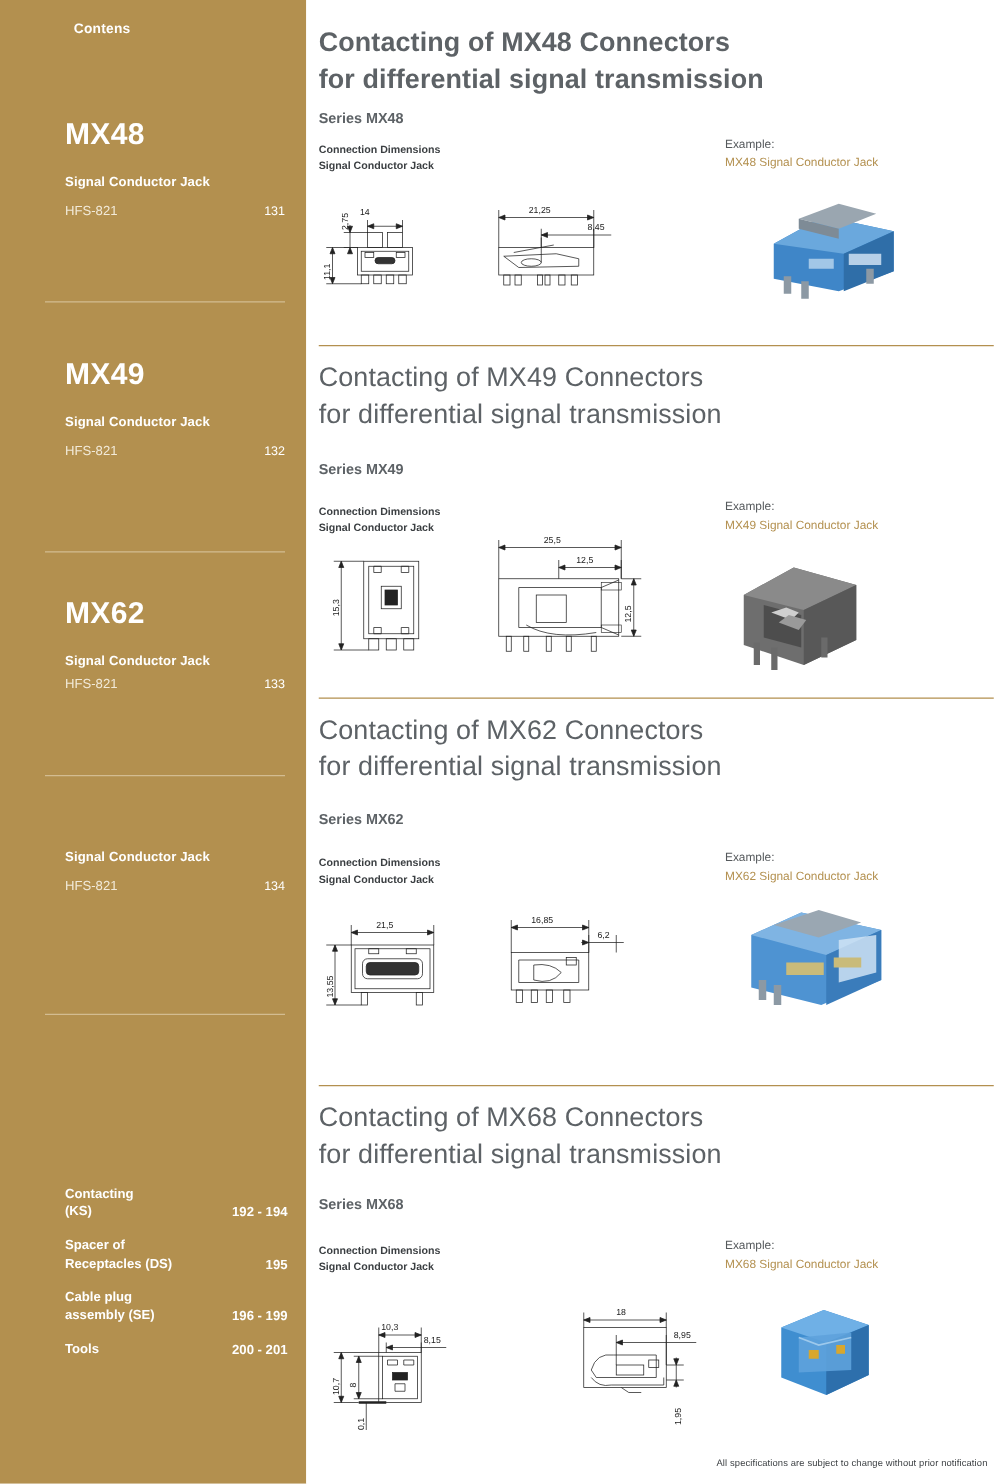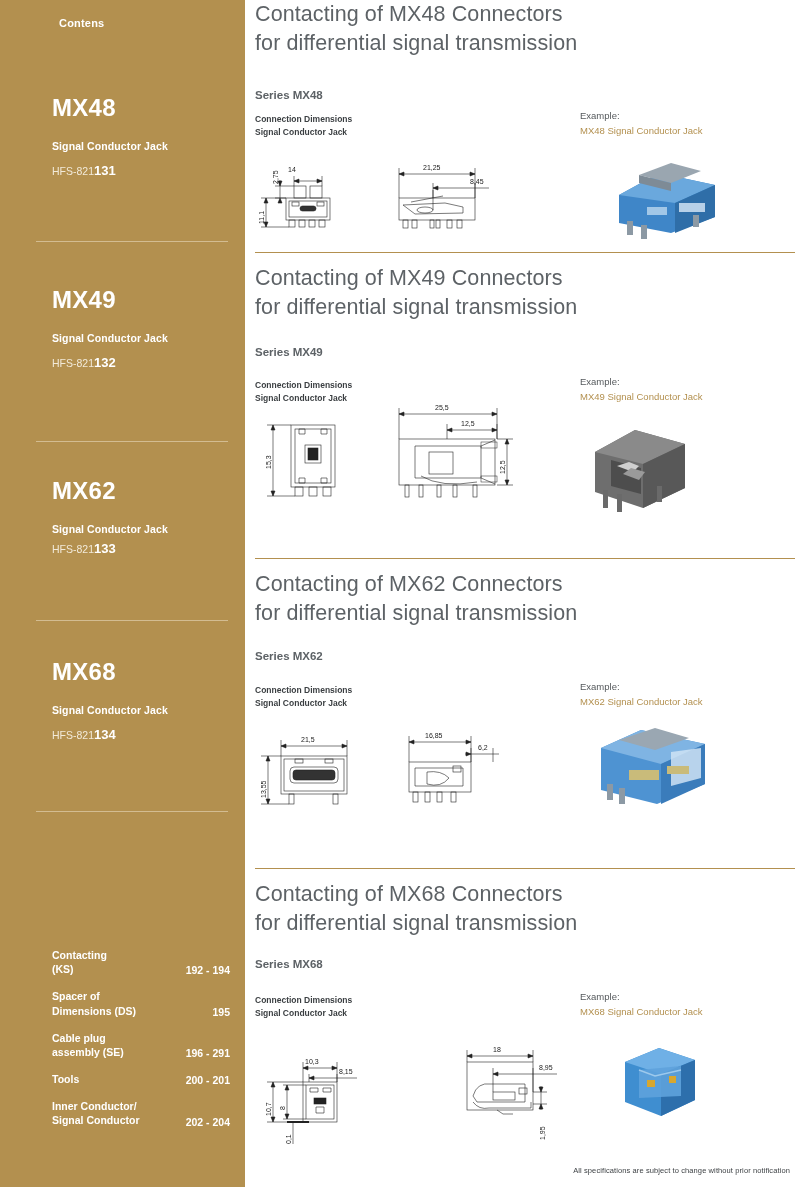--- a/index.html
+++ b/index.html
@@ -25,25 +25,26 @@
   .sb-block { position: absolute; left: 52px; width: 176px; }
   .sb-series {
     font-size: 24px; font-weight: 700; color: #ffffff;
     letter-spacing: .3px; line-height: 1;
   }
   .sb-sub {
     font-size: 10.5px; font-weight: 700; color: #ffffff; margin-top: 20px;
     letter-spacing: .1px;
   }
   .sb-row {
-    display: flex; align-items: baseline;
+    display: flex; justify-content: space-between; align-items: baseline;
     margin-top: 11px;
+    gap: 43px;
   }
   .sb-code { font-size: 10.5px; color: #f2ead9; font-weight: 400; }
-  .sb-page { font-size: 13px; color: #ffffff; font-weight: 700; }
+  .sb-page { font-size: 10px; color: #ffffff; font-weight: 400; }
   .sb-rule {
     position: absolute; left: 36px; width: 192px; height: 1px;
     background: #d8c49c; opacity: .85;
   }
 
   
   .sb-foot { position: absolute; left: 52px; width: 178px; }
   .sb-foot-row {
     display: flex; justify-content: space-between; align-items: flex-end;
     margin-bottom: 13px;
@@ -126,63 +127,58 @@
       <div class="sb-series">MX62</div>
       <div class="sb-sub">Signal Conductor Jack</div>
       <div class="sb-row" style="margin-top:6px;">
         <span class="sb-code">HFS-821</span>
         <span class="sb-page">133</span>
       </div>
     </div>
     <div class="sb-rule" style="top:620px;"></div>
 
     <div class="sb-block" style="top:660px;">
-      <div class="sb-series">MX68</div>
       <div class="sb-sub">Signal Conductor Jack</div>
       <div class="sb-row">
         <span class="sb-code">HFS-821</span>
         <span class="sb-page">134</span>
       </div>
     </div>
     <div class="sb-rule" style="top:811px;"></div>
 
     <div class="sb-foot" style="top:948px;">
 
       <div class="sb-foot-row">
         <span class="sb-foot-label"><span>Contacting</span><br><span>(KS)</span></span>
         <span class="sb-foot-pages">192 - 194</span>
       </div>
 
       <div class="sb-foot-row">
-        <span class="sb-foot-label"><span>Spacer of</span><br><span>Dimensions (DS)</span></span>
+        <span class="sb-foot-label"><span>Spacer of</span><br><span>Receptacles (DS)</span></span>
         <span class="sb-foot-pages">195</span>
       </div>
 
       <div class="sb-foot-row">
         <span class="sb-foot-label"><span>Cable plug</span><br><span>assembly (SE)</span></span>
-        <span class="sb-foot-pages">196 - 291</span>
+        <span class="sb-foot-pages">196 - 199</span>
       </div>
 
       <div class="sb-foot-row">
         <span class="sb-foot-label">Tools</span>
         <span class="sb-foot-pages">200 - 201</span>
       </div>
 
-      <div class="sb-foot-row">
-        <span class="sb-foot-label"><span>Inner Conductor/</span><br><span>Signal Conductor</span></span>
-        <span class="sb-foot-pages">202 - 204</span>
-      </div>
 
     </div>
   </aside>
 
   <main class="main">
 
     <section class="section" style="top:0;height:268px;">
-      <div class="sec-title" style="top:0;">
+      <div class="sec-title" style="top:20px;font-weight:bold;">
         <span>Contacting of MX48 Connectors</span><br>
         <span>for differential signal transmission</span>
       </div>
       <div class="sec-series" style="top:89px;">Series MX48</div>
       <div class="sec-caption" style="top:113px;">
         <span>Connection Dimensions</span><br>
         <span>Signal Conductor Jack</span>
       </div>
       <div class="sec-example" style="top:108px;">
         <span class="ex-label">Example:</span>
@@ -275,21 +271,21 @@
             <rect x="82" y="58" width="26" height="9" fill="#cfe2f3" opacity="0.85"></rect>
             <rect x="50" y="62" width="20" height="8" fill="#bcd7ef" opacity="0.8"></rect>
             <rect x="30" y="76" width="6" height="14" fill="#8c99a4"></rect>
             <rect x="44" y="80" width="6" height="14" fill="#8c99a4"></rect>
             <rect x="96" y="70" width="6" height="12" fill="#8c99a4"></rect>
           </g>
         </svg>
       </div>
     </section>
 
-    <section class="section" style="top:252px;height:290px;">
+    <section class="section" style="top:276px;height:290px;">
       <div class="sec-rule" style="top:0;"></div>
       <div class="sec-title" style="top:12px;">
         <span>Contacting of MX49 Connectors</span><br>
         <span>for differential signal transmission</span>
       </div>
       <div class="sec-series" style="top:94px;">Series MX49</div>
       <div class="sec-caption" style="top:127px;">
         <span>Connection Dimensions</span><br>
         <span>Signal Conductor Jack</span>
       </div>

